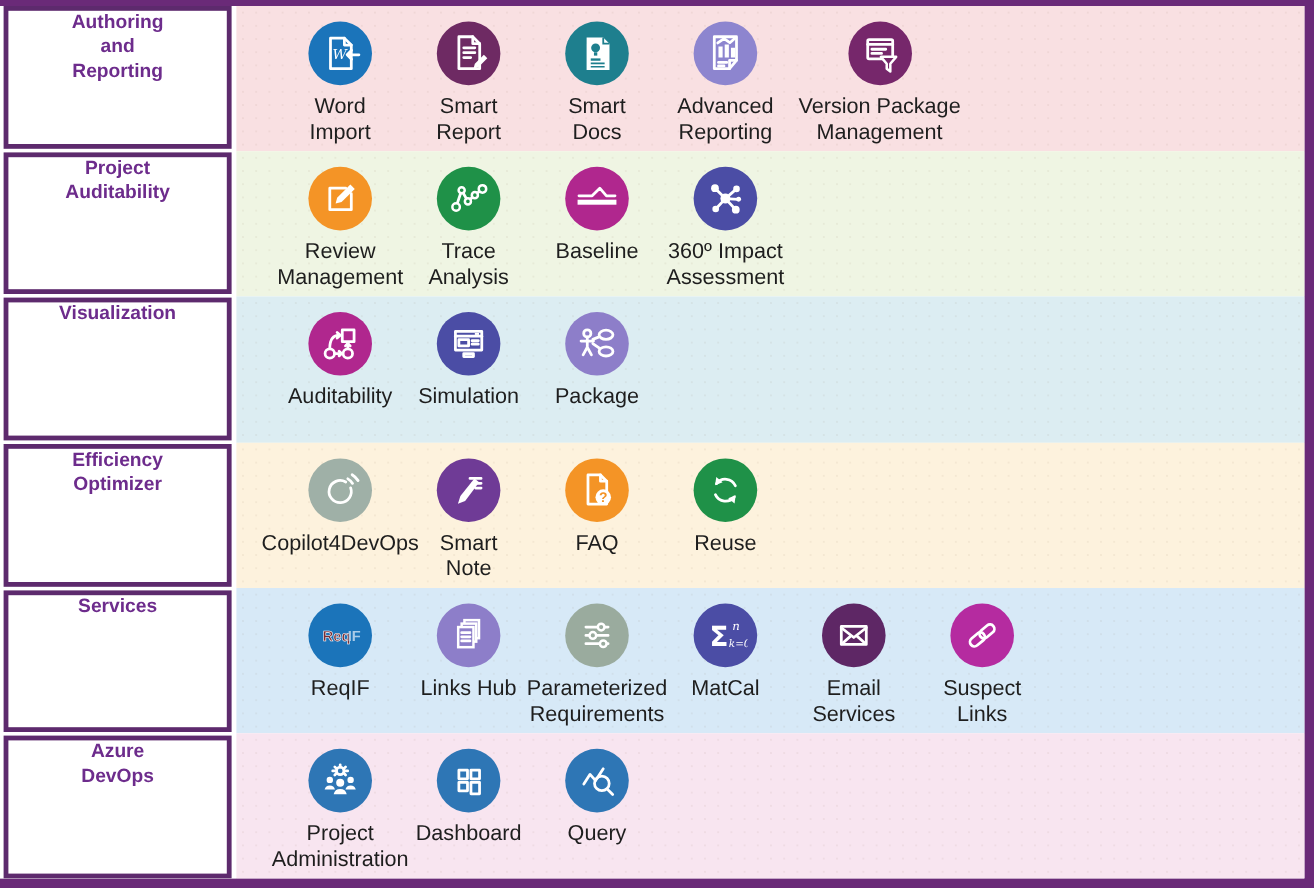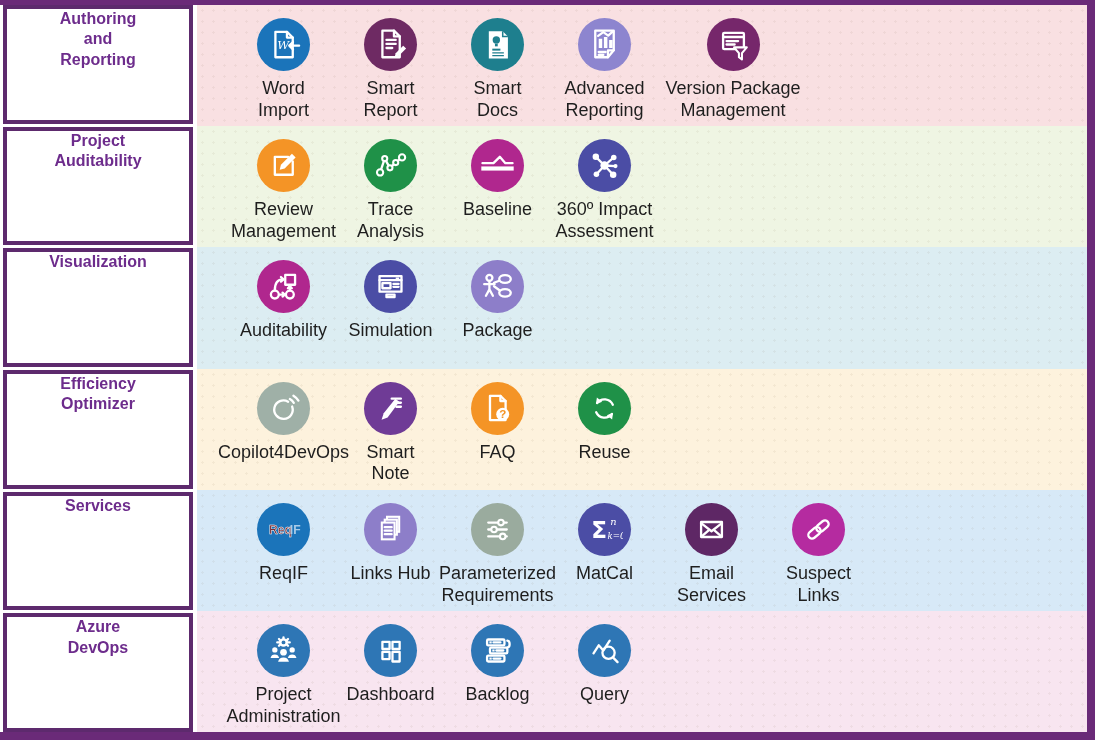--- a/index.html
+++ b/index.html
@@ -349,37 +349,20 @@
                 <rect class="s" x="17.7" y="8.5" width="6.2" height="6.2"></rect>
                 <rect class="s" x="9" y="17.2" width="6.2" height="6.2"></rect>
                 <rect class="s" x="17.7" y="17.2" width="6.2" height="8.3"></rect>
               </svg>
         </div>
         <div class="label">Dashboard</div>
       </div>
       <div class="cell">
         <div class="circle" style="background-color: rgb(46, 118, 181);">
           <svg viewBox="0 0 32 32">
-                <rect class="s" stroke-width="1.7" x="7" y="6.5" width="15" height="5" rx="1"></rect>
-                <rect class="f" x="9" y="8.1" width="2" height="1.8"></rect>
-                <path class="s" stroke-width="1.4" d="M12.5 9h6"></path>
-                <rect class="s" stroke-width="1.7" x="9.5" y="13.5" width="15" height="5" rx="1"></rect>
-                <rect class="f" x="11.5" y="15.1" width="2" height="1.8"></rect>
-                <path class="s" stroke-width="1.4" d="M15 16h6"></path>
-                <rect class="s" stroke-width="1.7" x="7" y="20.5" width="15" height="5" rx="1"></rect>
-                <rect class="f" x="9" y="22.1" width="2" height="1.8"></rect>
-                <path class="s" stroke-width="1.4" d="M12.5 23h6"></path>
-                <path class="s" stroke-width="1.6" d="M24.5 7.5c2.6.3 2.6 5.4.2 5.8"></path>
-              </svg>
-        </div>
-        <div class="label">Backlog</div>
-      </div>
-      <div class="cell">
-        <div class="circle" style="background-color: rgb(46, 118, 181);">
-          <svg viewBox="0 0 32 32">
                 <path class="s" d="M6.5 18.5l4.5-7 4 4.5 5.5-8.5"></path>
                 <circle class="s" cx="19.5" cy="18" r="5.3"></circle>
                 <path class="s" stroke-width="2.4" d="M23.5 22.2l3.8 3.8"></path>
               </svg>
         </div>
         <div class="label">Query</div>
       </div>
     </div>
 
   </div>

